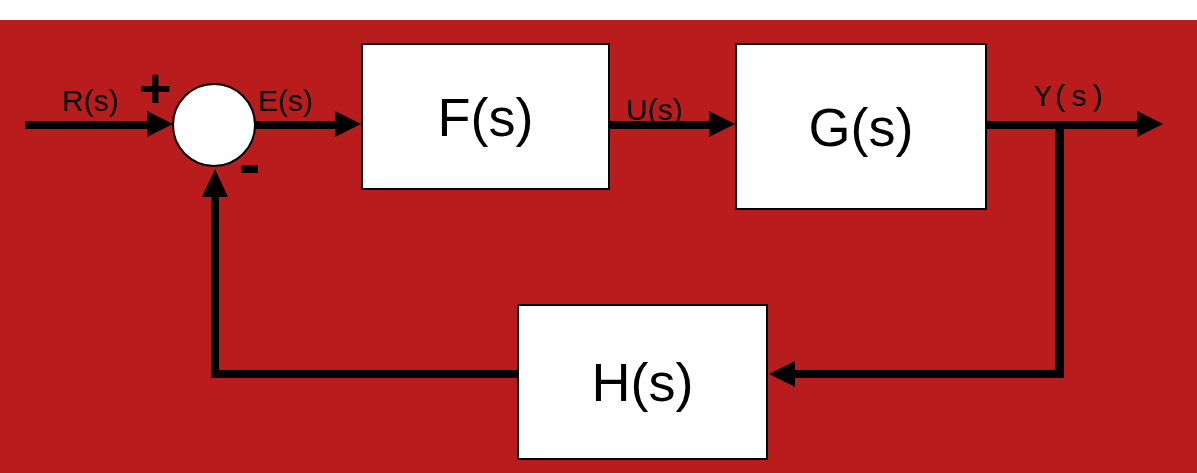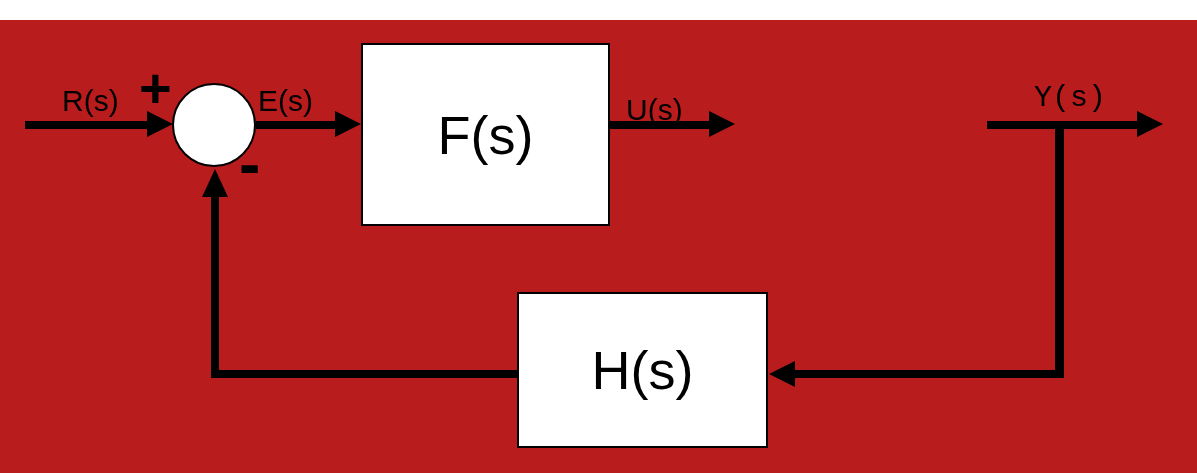--- a/index.html
+++ b/index.html
@@ -34,39 +34,42 @@
   <div class="sig" style="left:62px;top:64px;">R(s)</div>
 
   <div class="circle" style="left:172px;top:63px;width:84px;height:84px;"></div>
   <div class="op" style="left:139px;top:40px;font-size:56px;">+</div>
   <div class="op" style="left:239px;top:112px;font-size:64px;">-</div>
 
   <div class="line" style="left:256px;top:101px;width:81px;height:8px;"></div>
   <div class="arrow arrow-right" style="left:335px;top:91px;"></div>
   <div class="sig" style="left:258px;top:64px;">E(s)</div>
 
-  <div class="block" style="left:361px;top:23px;width:249px;height:183px;">
+  <div class="block" style="left:361px;top:23px;width:249px;height:147px;">
     <span class="block-label">F(s)</span>
   </div>
 
   <div class="line" style="left:610px;top:101px;width:101px;height:8px;"></div>
   <div class="arrow arrow-right" style="left:709px;top:91px;"></div>
   <div class="sig" style="left:626px;top:73px;">U(s)</div>
 
+  <div class="block" style="left:735px;top:23px;width:252px;height:167px;">
+    <span class="block-label">G(s)</span>
+  </div>
 
   <div class="line" style="left:987px;top:101px;width:150px;height:8px;"></div>
   <div class="arrow arrow-right" style="left:1137px;top:91px;"></div>
   <div class="sig" style="left:1034px;top:62px;font-family:Liberation Mono, monospace;">Y(s)</div>
 
   <div class="line" style="left:1055px;top:101px;width:9px;height:257px;"></div>
 
   <div class="line" style="left:794px;top:350px;width:270px;height:8px;"></div>
   <div class="arrow arrow-left" style="left:769px;top:341px;"></div>
 
-  <div class="block" style="left:517px;top:272px;width:251px;height:156px;text-align:center;">
+  <div class="block" style="left:517px;top:284px;width:251px;height:156px;text-align:center;">
     <span class="block-label">H(s)</span>
   </div>
 
   <div class="line" style="left:213px;top:350px;width:304px;height:8px;"></div>
   <div class="line" style="left:211px;top:176px;width:8px;height:182px;"></div>
   <div class="arrow arrow-up" style="left:202px;top:149px;"></div>
 
 </div>
 
 </body></html>

